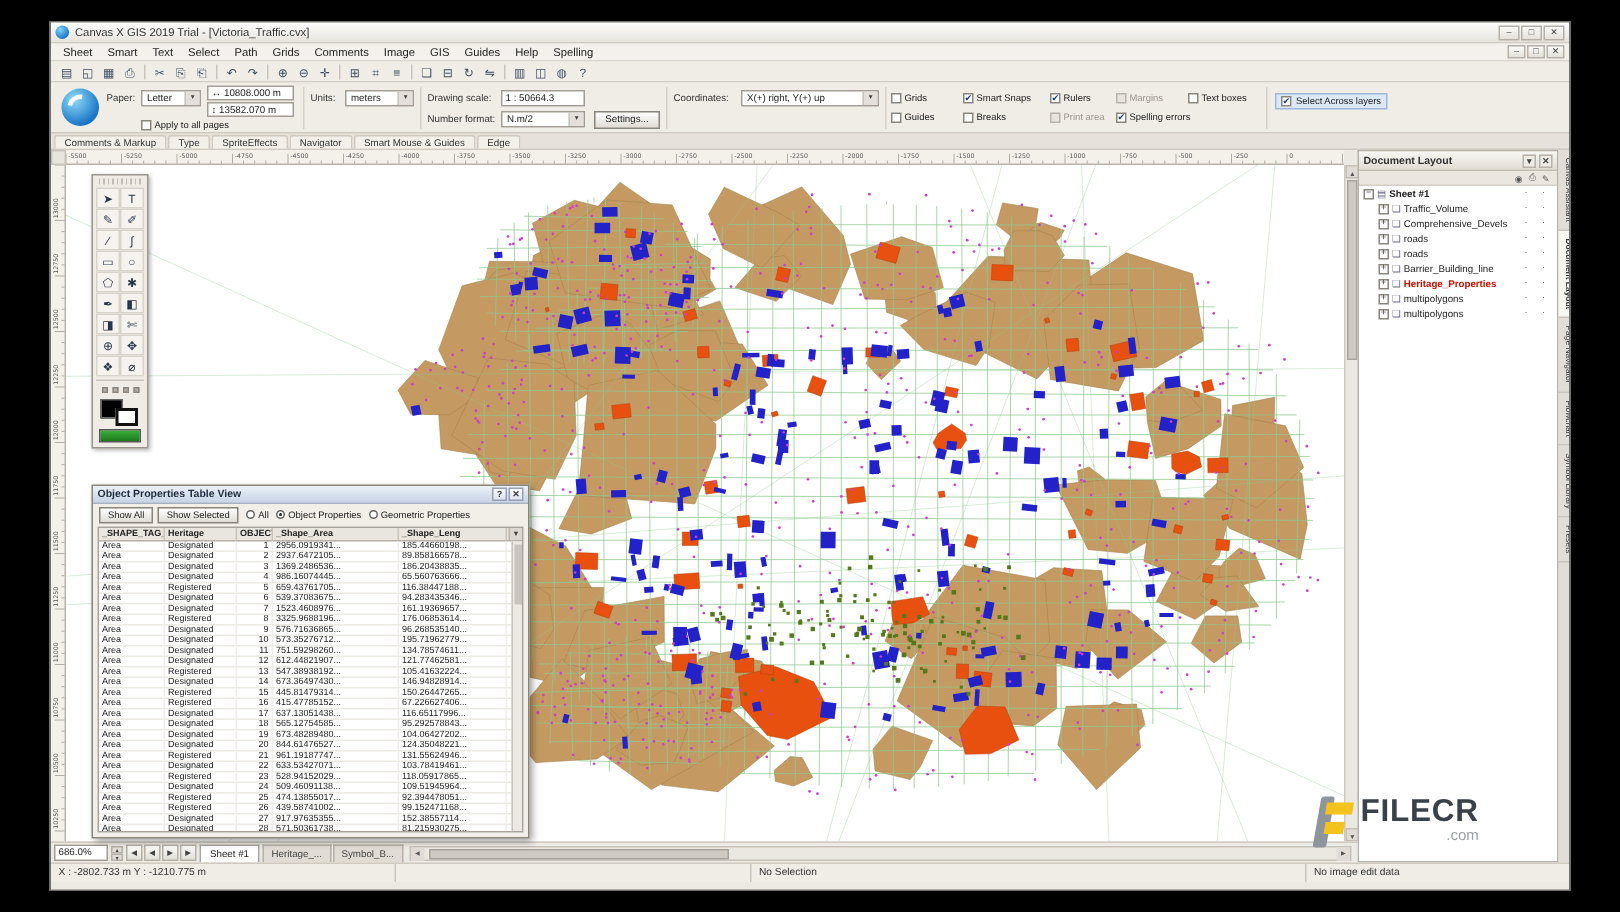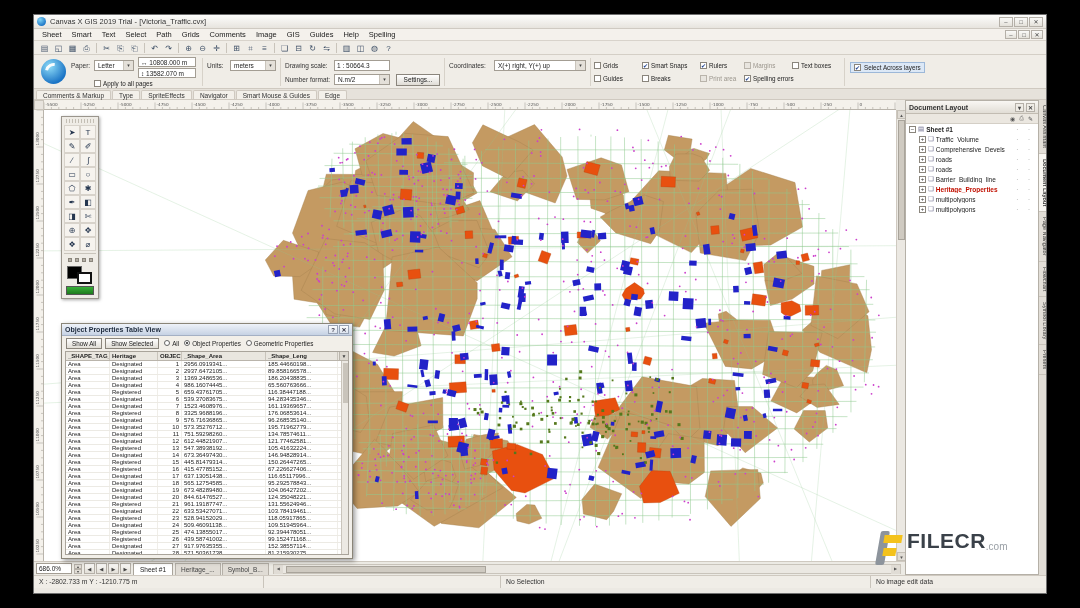--- a/index.html
+++ b/index.html
@@ -138,21 +138,21 @@
 .hthumb{position:absolute;left:10px;top:1px;width:200px;height:7px;background:#cfcac1;border:1px solid #a9a49b}
 .hs-btn{position:absolute;top:0;width:9px;height:9px;font-size:4px;line-height:8px;text-align:center;background:#e0dcd5;color:#555}
 .statusbar{position:absolute;left:0;top:560px;width:1014px;height:13px;background:#f0ede7;border-top:1px solid #cfc9c0;display:flex}
 .sb-cell{border-right:1px solid #c9c4bb;padding:0 5px;line-height:12px;font-size:6.8px;color:#333;white-space:nowrap;overflow:hidden}
 
 .wm{position:absolute;left:876px;top:530px;z-index:60;display:flex;align-items:flex-start;gap:5px}
 .wm-logo{width:26px;height:36px;position:relative;flex:none}
 .wm-g{position:absolute;left:2px;top:1px;width:9px;height:34px;background:#8d949c;transform:skewX(-10deg);border-radius:2px}
 .wm-y1{position:absolute;left:8px;top:5px;width:18px;height:8px;background:#f4c21c;transform:skewX(-10deg)}
 .wm-y2{position:absolute;left:7px;top:18px;width:13px;height:8px;background:#f4c21c;transform:skewX(-10deg)}
-.wm-text{display:flex;flex-direction:row;align-items:flex-end}
+.wm-text{display:flex;flex-direction:column;align-items:flex-end}
 .wm-name{font-size:21px;font-weight:bold;color:#3a4149;letter-spacing:.5px;line-height:22px}
 .wm-dom{font-size:10px;color:#9aa0a6;line-height:11px}
 text{font-family:"DejaVu Sans",sans-serif}
 </style>
 </head>
 <body>
 
 <div class="app">
 
   <div class="titlebar">

